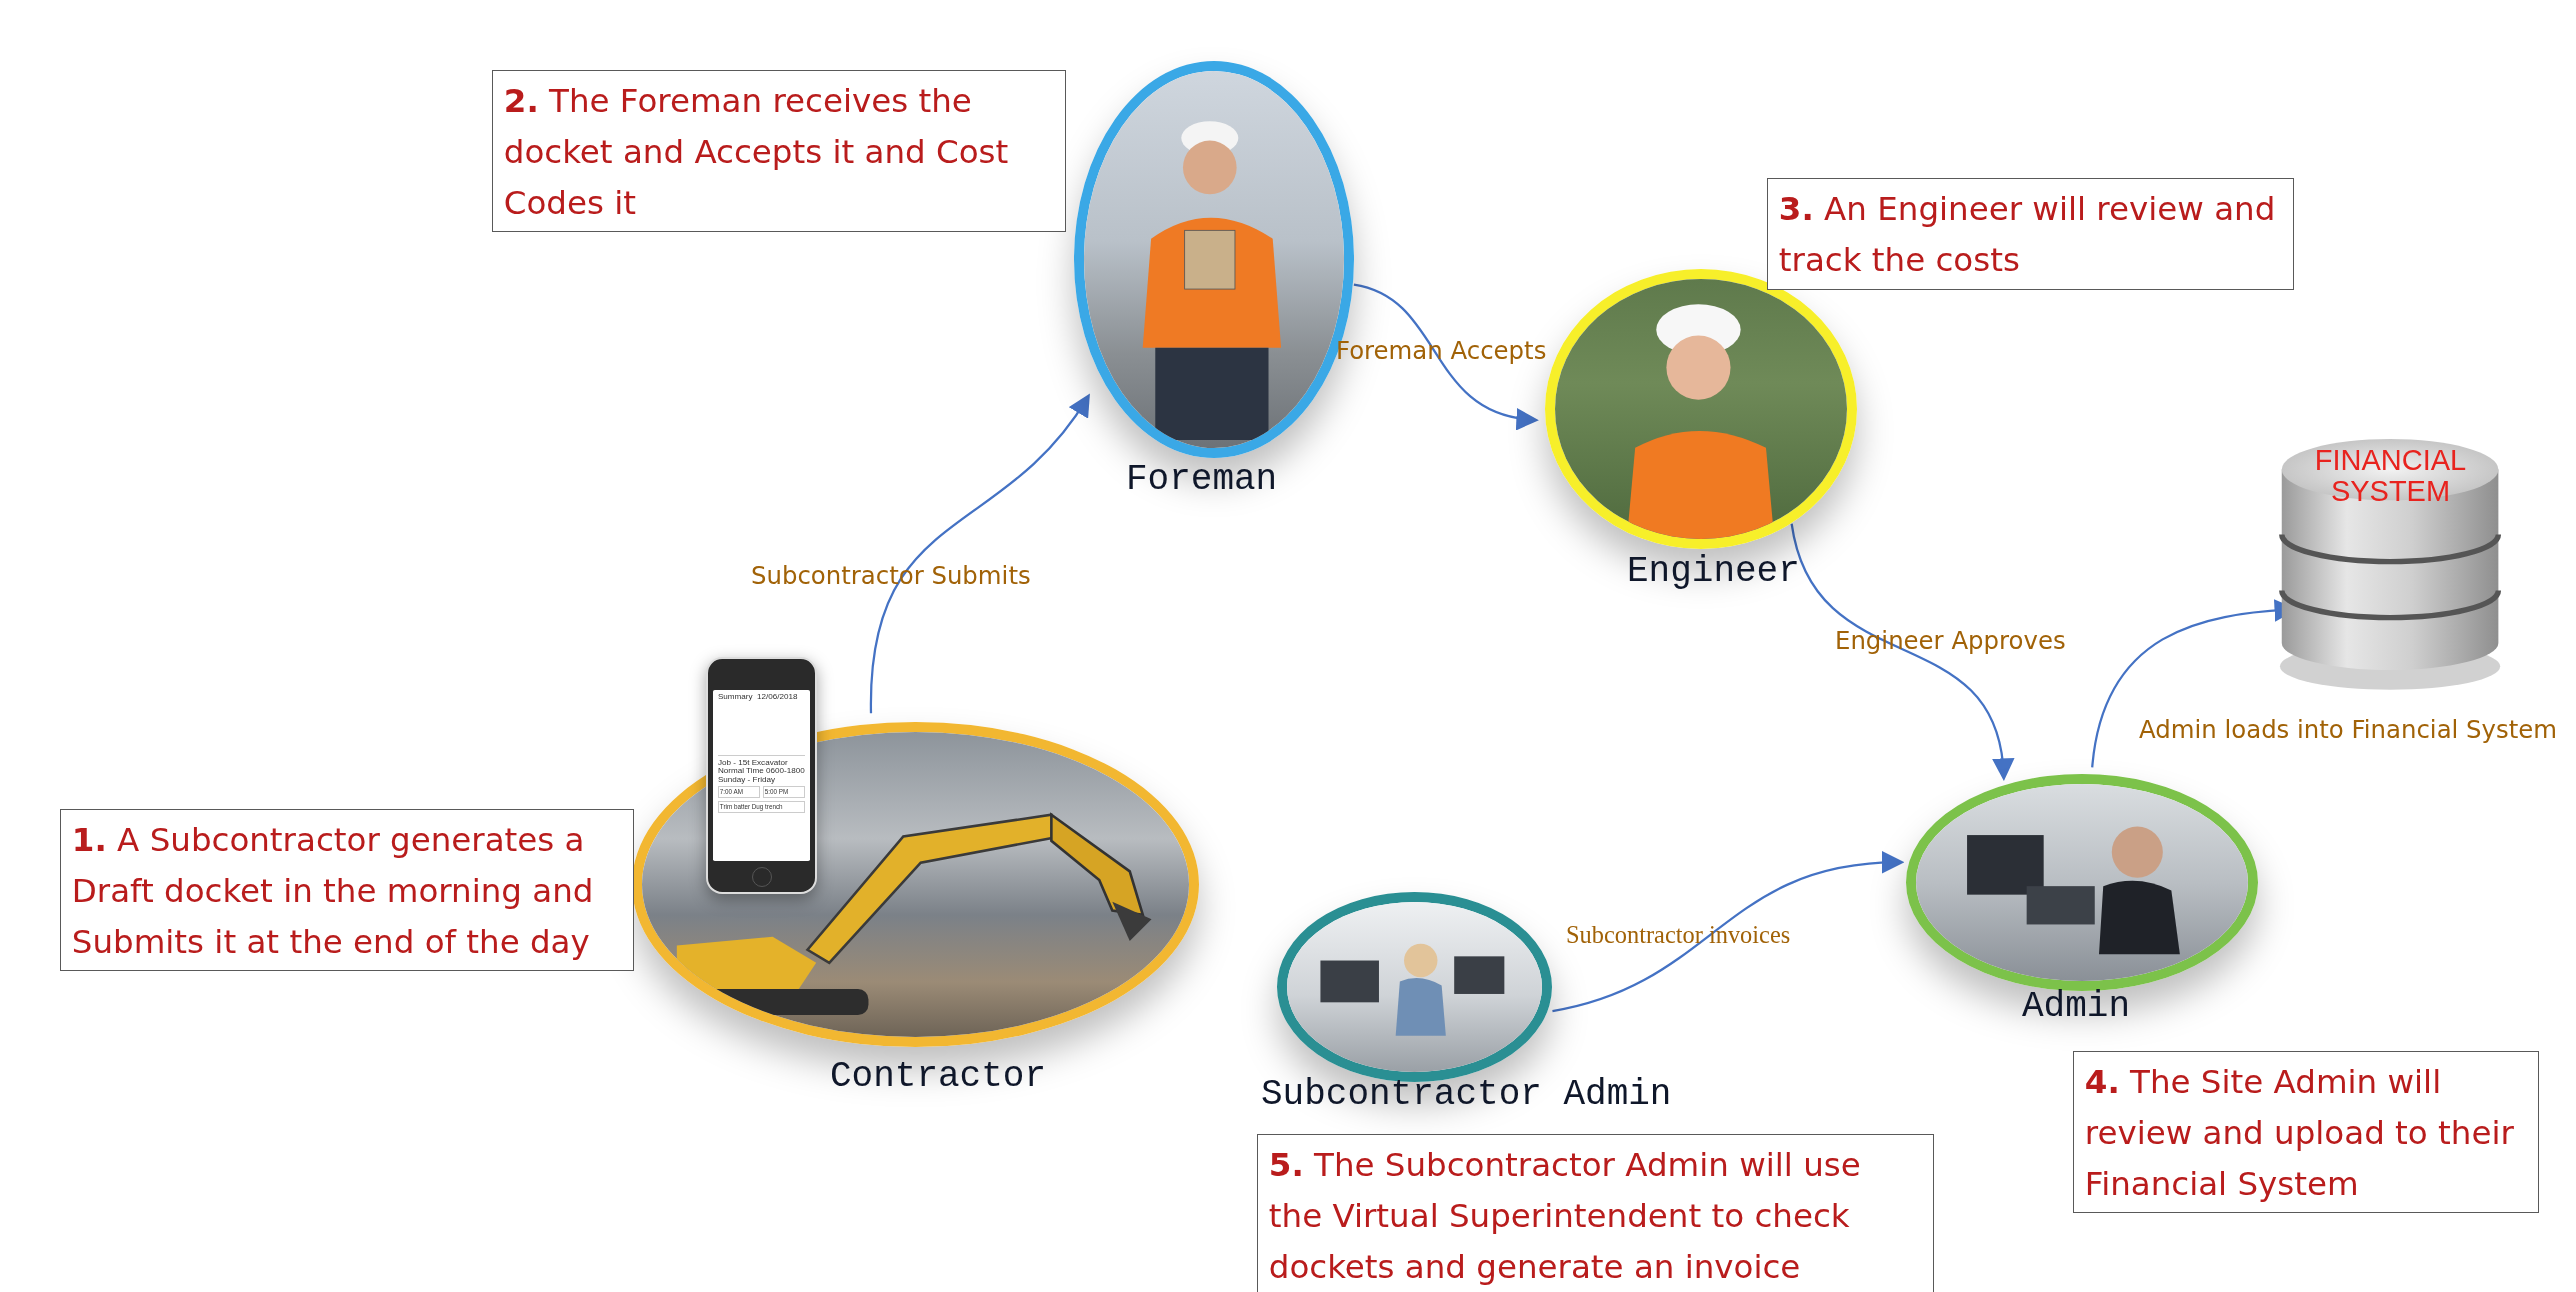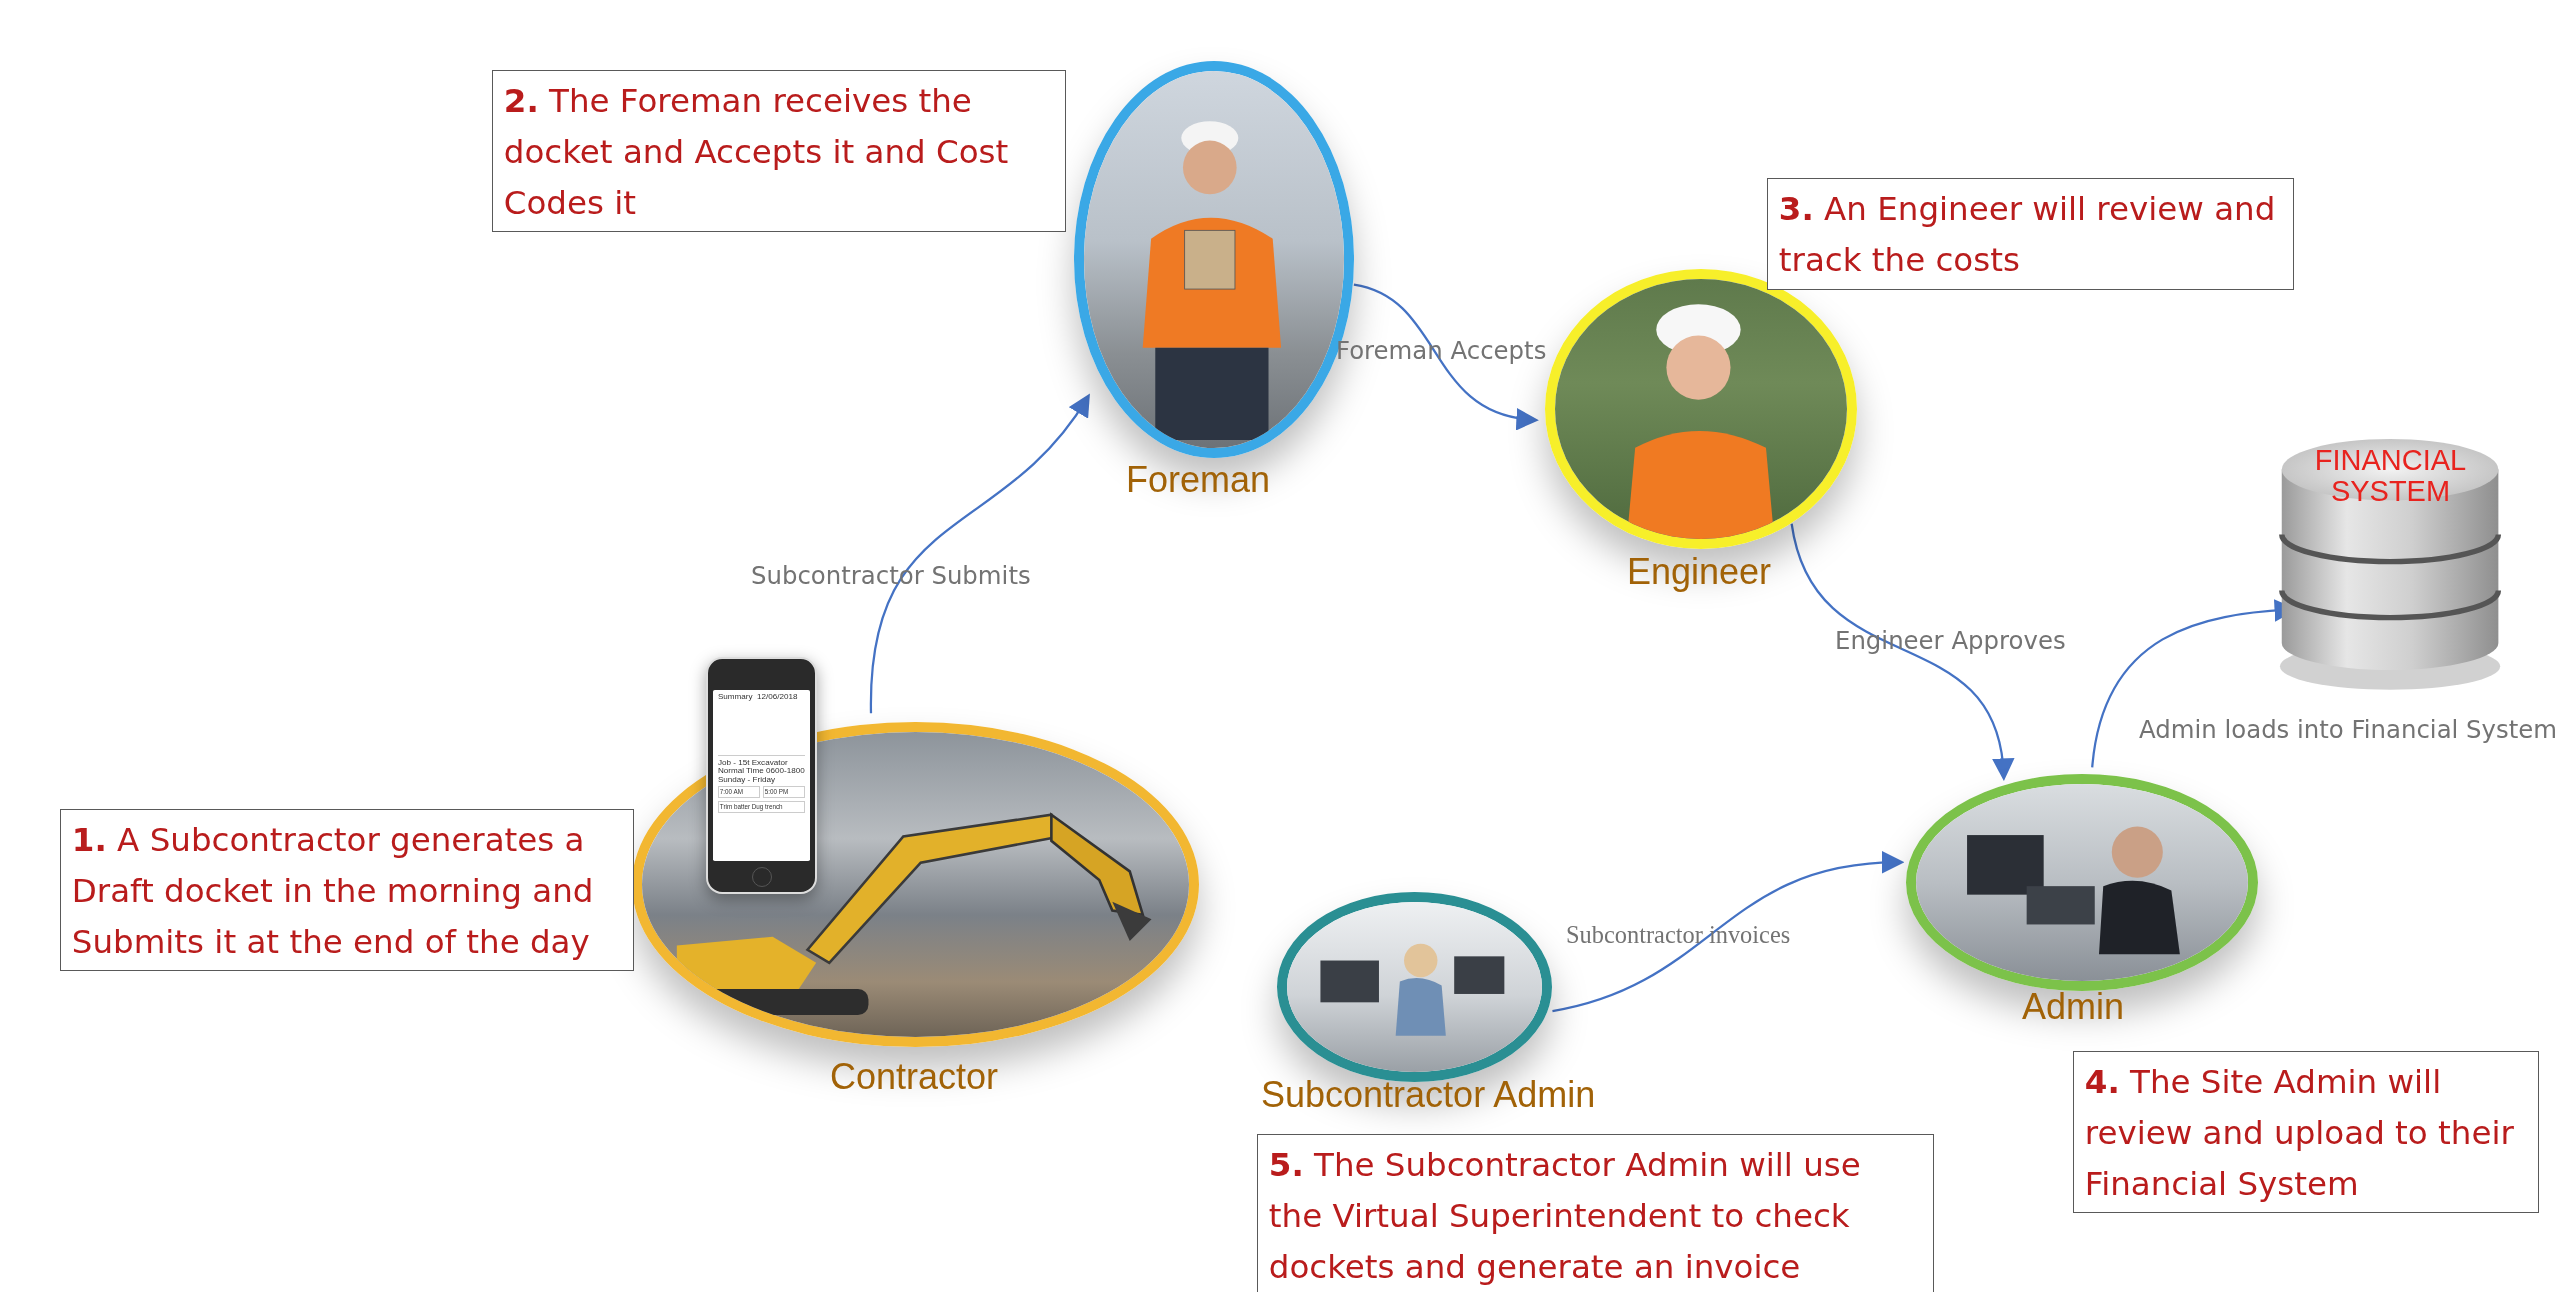--- a/index.html
+++ b/index.html
@@ -1,20 +1,20 @@
 <!DOCTYPE html>
 <html style="font-size:14.4px"><head>
 <meta charset="utf-8">
 <style>
   html,body{margin:0;padding:0;background:#ffffff;}
   body{width:2576px;height:1293px;position:relative;overflow:hidden;font-family:"Liberation Sans",sans-serif;}
   .callout{position:absolute;background:#fff;border:1.8px solid #595959;box-sizing:border-box;padding:5.4px 10.8px;font-family:"DejaVu Sans",sans-serif;font-size:32.5px;line-height:51px;color:#b91c1c;}
   .callout b{font-weight:bold;}
-  .role{position:absolute;font-family:Liberation Sans, sans-serif;font-size:36px;color:#a16207;white-space:nowrap;}
-  .edge{position:absolute;font-family:"DejaVu Sans",sans-serif;font-size:24.4px;color:#737373;white-space:nowrap;}
+  .role{position:absolute;font-family:Liberation Mono, monospace;font-size:36px;color:#0f172a;white-space:nowrap;}
+  .edge{position:absolute;font-family:"DejaVu Sans",sans-serif;font-size:24.4px;color:#a16207;white-space:nowrap;}
   .oval{position:absolute;border-radius:50%;box-sizing:border-box;overflow:hidden;box-shadow:0 22.6px 36px rgba(0,0,0,0.25);}
   .oval .img{position:absolute;inset:0;}
   svg.arrows{position:absolute;left:0;top:0;}
   .db-text{position:absolute;font-family:"Liberation Sans",sans-serif;font-weight:normal;color:#e8231e;font-size:29px;line-height:31px;text-align:center;width:199px;}
   .phone{position:absolute;left:706px;top:657px;width:107px;height:233px;border-radius:16.2px;background:#2a2a2a;border:2.7px solid #ddd;box-shadow:0 5.4px 16.2px rgba(0,0,0,0.35);}
   .phone .screen{position:absolute;left:5.4px;top:31px;right:5.4px;bottom:31px;background:#fff;border-radius:1.8px;overflow:hidden;font-size:6.3px;line-height:8.1px;color:#333;padding:2.7px 4.5px;box-sizing:border-box;}
   .phone .screen .hdr{font-weight:normal;font-size:8.1px;}
   .phone .home{position:absolute;left:50%;bottom:5.4px;width:20px;height:20px;margin-left:-10px;border-radius:50%;border:1.8px solid #555;box-sizing:border-box;}
 </style>
 </head>

